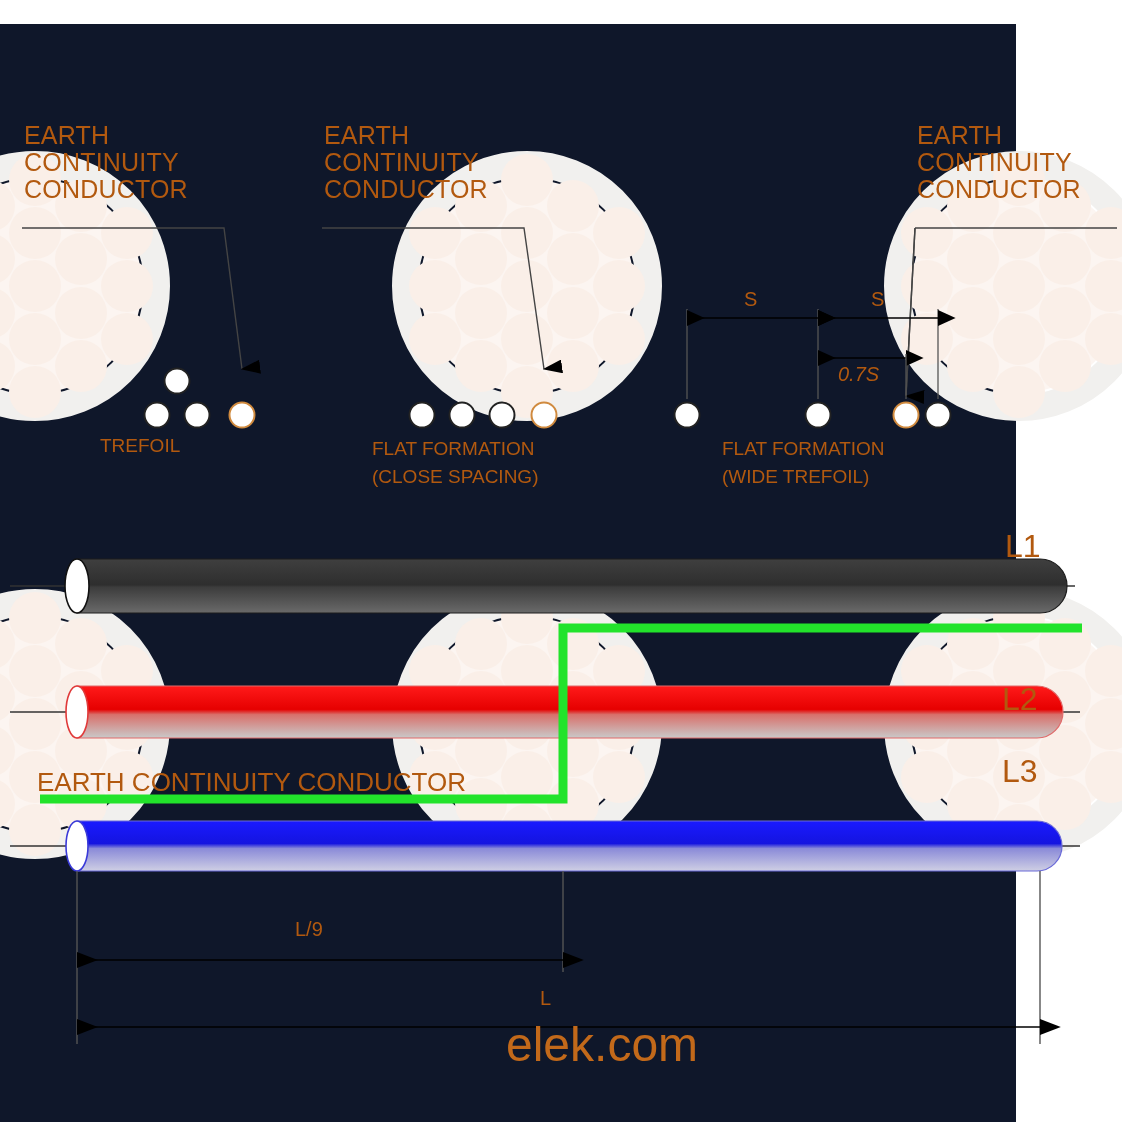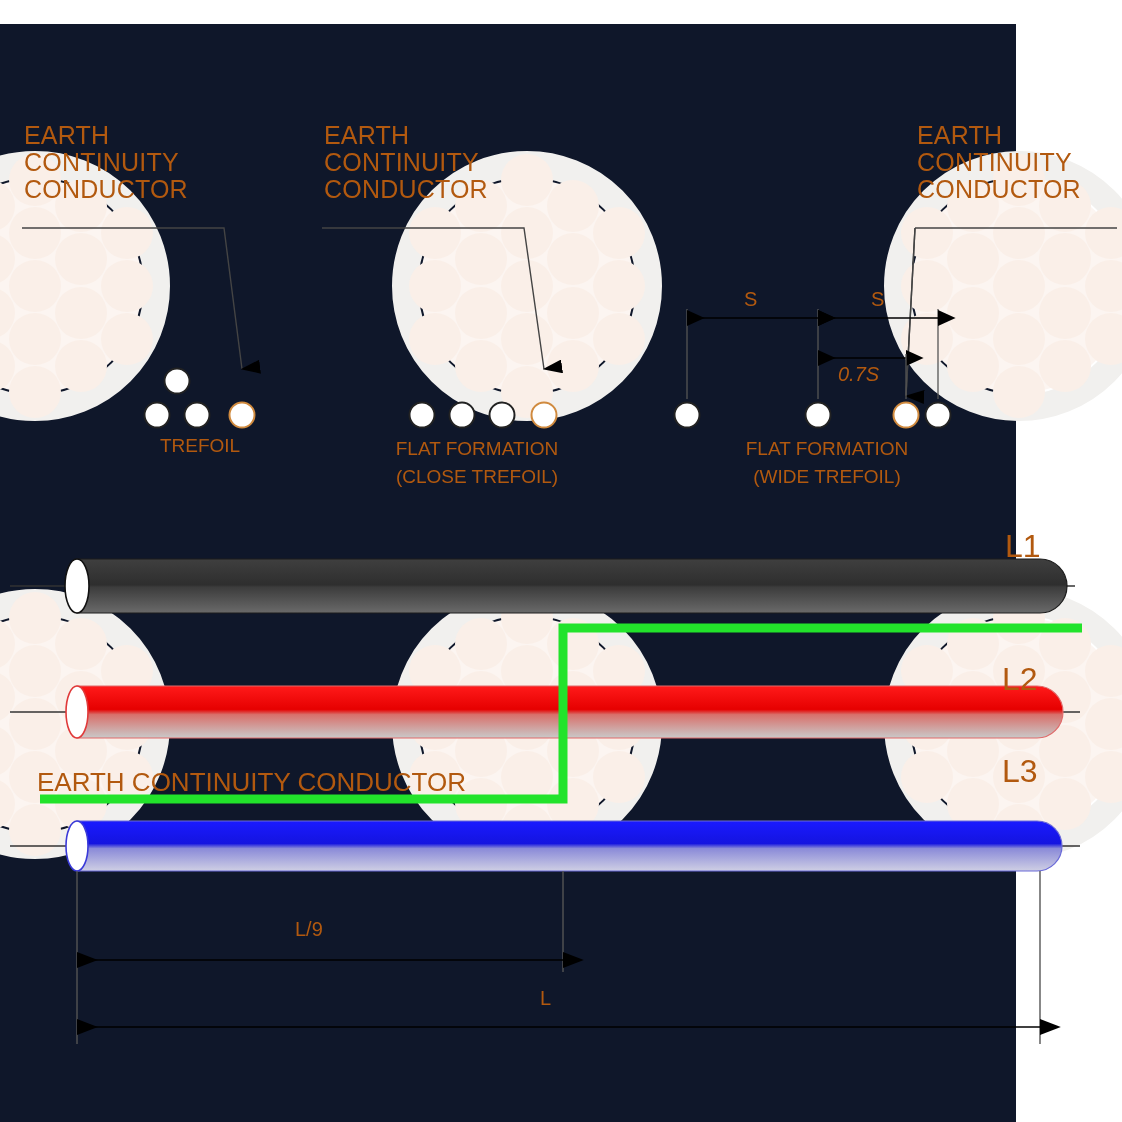--- a/index.html
+++ b/index.html
@@ -2,21 +2,21 @@
 <html><head>
 <meta charset="utf-8">
 <style>
   html,body{margin:0;padding:0;background:#fff;}
   body{width:1122px;height:1122px;overflow:hidden;
        font-family:"Liberation Sans","DejaVu Sans",sans-serif;}
   #stage{position:relative;width:1016px;height:1122px;background:#0f172a;margin-top:24px;}
   svg.layer{position:absolute;left:0;top:0;width:1122px;height:1122px;}
   .lbl{position:absolute;color:#b2590f;white-space:pre;line-height:1.08;}
   .hdr{font-size:25px;letter-spacing:0.2px;}
-  .cap{font-size:19px;text-align:center;}
+  .cap{font-size:19px;}
   .dimtxt{font-size:20px;}
   .railname{font-size:32px;}
   .ecc-main{font-size:26px;}
   .wm{font-size:48px;color:#c2691a;}
 </style>
 </head>
 <body>
 
 <div id="stage">
 
@@ -197,32 +197,33 @@
   <div class="lbl hdr" style="left:324px; top:98px;">EARTH
 CONTINUITY
 CONDUCTOR</div>
   <div class="lbl hdr" style="left:917px; top:98px;">EARTH
 CONTINUITY
 CONDUCTOR</div>
 
   <div class="lbl cap" style="left:100px; top:412px; width:200px;">TREFOIL</div>
 
   <div class="lbl cap" style="left:372px; top:415px; width:210px;">FLAT FORMATION</div>
-  <div class="lbl cap" style="left:372px; top:443px; width:210px;">(CLOSE TREFOIL)</div>
+  <div class="lbl cap" style="left:372px; top:443px; width:210px;">(CLOSE SPACING)</div>
 
   <div class="lbl cap" style="left:722px; top:415px; width:210px;">FLAT FORMATION</div>
   <div class="lbl cap" style="left:722px; top:443px; width:210px;">(WIDE TREFOIL)</div>
 
   <div class="lbl dimtxt" style="left:744px; top:265px;">S</div>
   <div class="lbl dimtxt" style="left:871px; top:265px;">S</div>
   <div class="lbl dimtxt" style="left:838px; top:340px;font-style:italic;">0.7S</div>
 
   <div class="lbl railname" style="left:1005px; top:505px;">L1</div>
-  <div class="lbl railname" style="left:1002px; top:638px;">L2</div>
+  <div class="lbl railname" style="left:1002px; top:658px;">L2</div>
   <div class="lbl railname" style="left:1002px; top:730px;">L3</div>
 
   <div class="lbl ecc-main" style="left:37px; top:744px;">EARTH CONTINUITY CONDUCTOR</div>
 
   <div class="lbl dimtxt" style="left:295px; top:895px;">L/9</div>
   <div class="lbl dimtxt" style="left:540px; top:964px;">L</div>
 
+  <div class="lbl wm" style="left:506px; top:995px;">elek.com</div>
 
 </div>
 
 </body></html>

